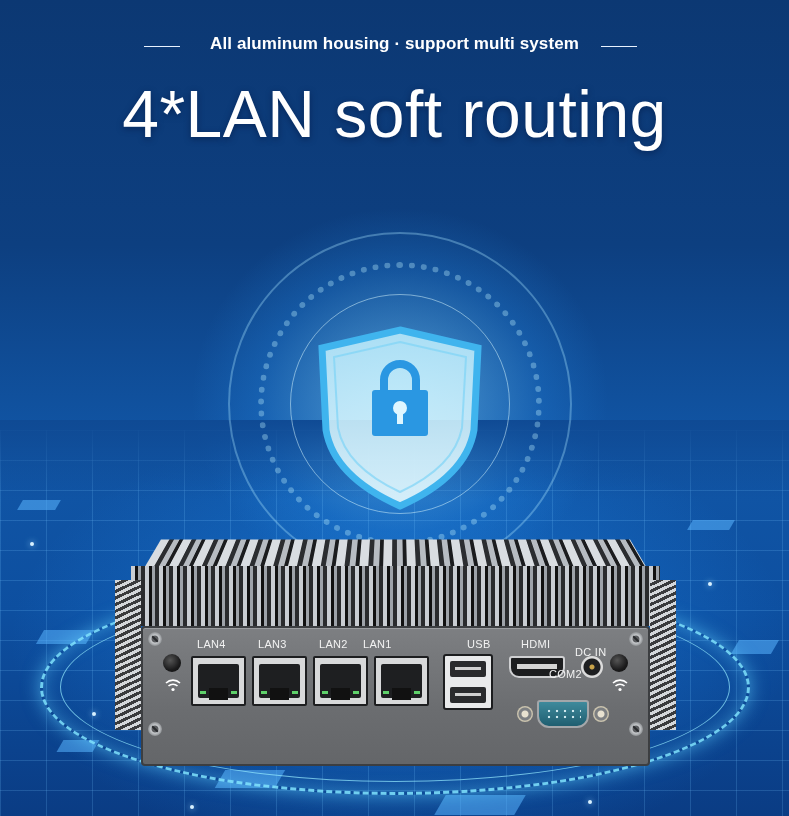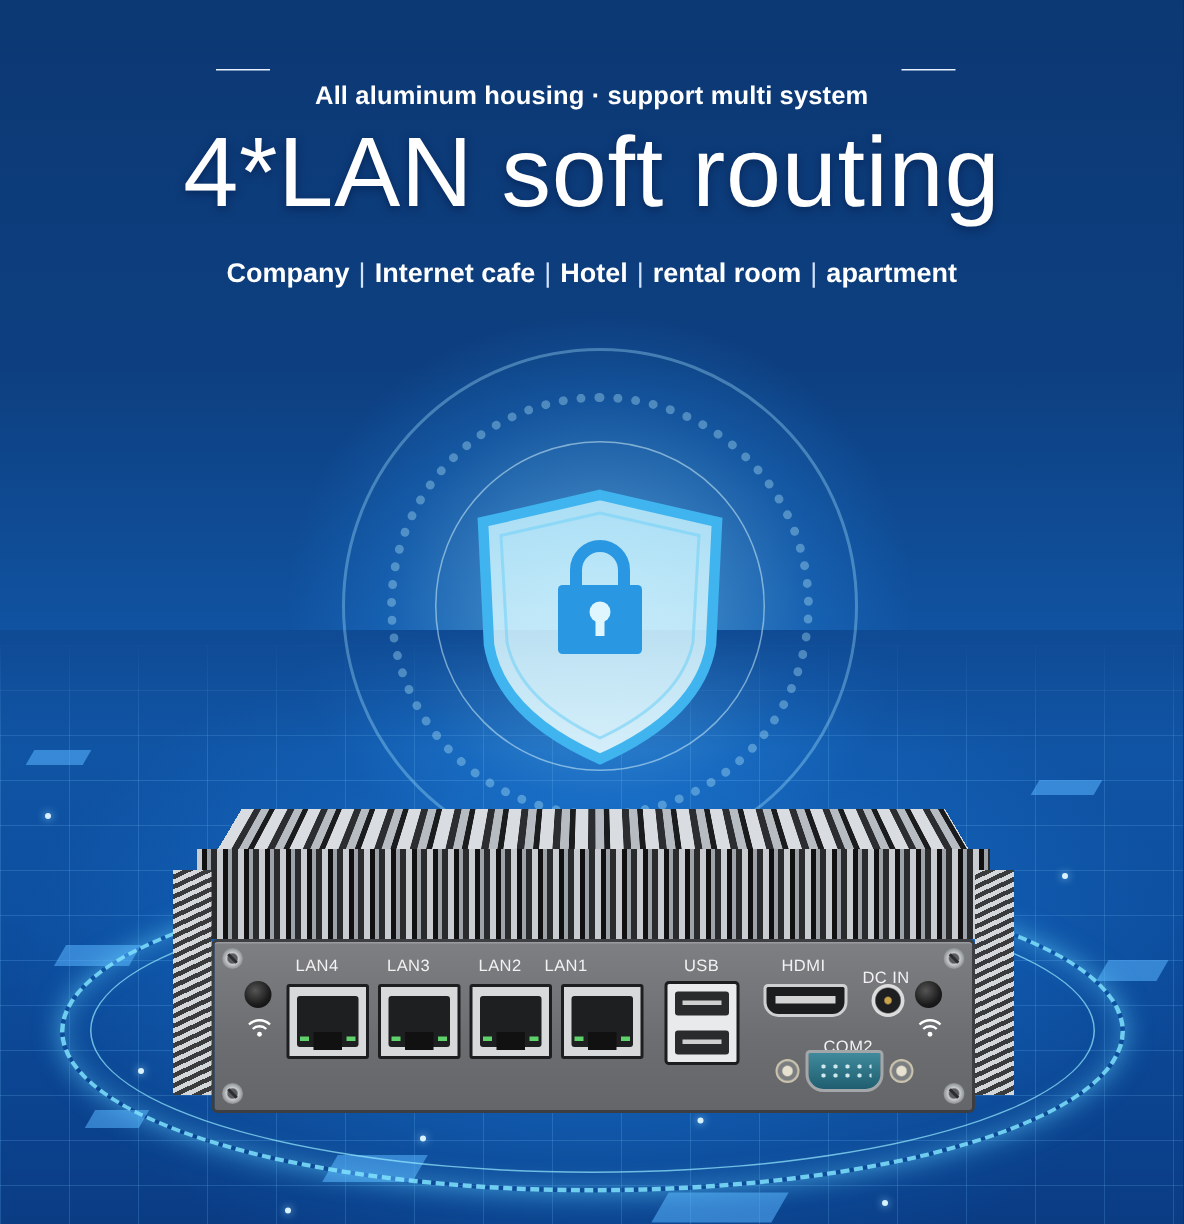--- a/index.html
+++ b/index.html
@@ -43,21 +43,21 @@
 
   
   .holo-ring { position: absolute; border-radius: 50%; }
   .hr1 { left: 228px; top: 232px; width: 344px; height: 344px; border: 2px solid rgba(170,230,255,0.35); }
   .hr2 { left: 258px; top: 262px; width: 284px; height: 284px; border: 6px dotted rgba(190,240,255,0.35); }
   .hr3 { left: 290px; top: 294px; width: 220px; height: 220px; border: 1px solid rgba(220,250,255,0.5); }
 
   .header-line { position: absolute; top: 46px; height: 1px; background: #e8f2ff; width: 36px; }
   .subtitle {
     position: absolute; top: 34px; left: 0; width: 789px; text-align: center;
-    color: #ffffff; font-size: 17px; font-weight: bold; letter-spacing: 0.1px; margin-top: 20px;
+    color: #ffffff; font-size: 17px; font-weight: bold; letter-spacing: 0.1px;
   }
   .title {
     position: absolute; top: 76px; left: 0; width: 789px; text-align: center;
     color: #ffffff; font-size: 66px; letter-spacing: 0.5px;
     text-shadow: 0 2px 6px rgba(0,20,60,0.5);
   }
   .uses {
     position: absolute; top: 172px; left: 0; width: 789px; text-align: center;
     color: #ffffff; font-size: 18px; font-weight: bold;
   }
@@ -80,21 +80,21 @@
     background:
       repeating-linear-gradient(90deg, #c9cdd2 0 4px, #111 4px 7px, #9ea3a9 7px 10px, #2a2b2d 10px 14px);
   }
   .side-fins-l, .side-fins-r {
     position: absolute; top: 50px; width: 26px; height: 150px;
     background: repeating-linear-gradient(155deg, #d4d7da 0 3px, #3a3b3d 3px 6px);
   }
   .side-fins-l { left: 2px; }
   .side-fins-r { right: 2px; }
   .panel {
-    position: absolute; left: 28px; top: 96px; width: 509px; height: 116px;
+    position: absolute; left: 28px; top: 96px; width: 509px; height: 140px;
     background: linear-gradient(180deg, #7d7f82, #6b6d70 60%, #646669);
     border: 2px solid #3c3e41; border-radius: 4px;
     box-shadow: inset 0 1px 0 #9a9c9f;
   }
   .screw { position: absolute; width: 14px; height: 14px; border-radius: 50%;
     background: radial-gradient(circle, #5a5c5f 30%, #c8cbce 40%, #8e9194 70%, #3b3d40 100%); }
   .screw::after { content: ""; position: absolute; left: 3px; top: 6px; width: 8px; height: 2px; background: #2a2c2f; transform: rotate(45deg); }
   .led { position: absolute; width: 18px; height: 18px; border-radius: 50%;
     background: radial-gradient(circle at 40% 35%, #555 0%, #1b1b1c 60%, #0b0b0b 100%); }
   .wifi { position: absolute; color: #ffffff; font-size: 14px; line-height: 14px; }
@@ -175,23 +175,20 @@
     <path d="M12 32 V20 A16 16 0 0 1 44 20 V32" fill="none" stroke="#2a97e2" stroke-width="8"></path>
     <rect x="0" y="30" width="56" height="46" rx="3" fill="#2a97e2"></rect>
     <circle cx="28" cy="48" r="7" fill="#dff6ff"></circle>
     <rect x="25" y="50" width="6" height="14" fill="#dff6ff"></rect>
   </svg>
 
   <div class="header-line" style="left:144px"></div>
   <div class="header-line" style="left:601px"></div>
   <div class="subtitle">All aluminum housing · support multi system</div>
   <div class="title">4*LAN soft routing</div>
-  <div class="uses">
-    <span>Company</span><span class="sep">|</span><span>Internet cafe</span><span class="sep">|</span><span>Hotel</span><span class="sep">|</span><span>rental room</span><span class="sep">|</span><span>apartment</span>
-  </div>
 
   <div class="device">
     <div class="heatsink-top"></div>
     <div class="heatsink-fins"></div>
     <div class="side-fins-l"></div>
     <div class="side-fins-r"></div>
 
     <div class="panel">
       <div class="screw" style="left:5px;top:4px"></div>
       <div class="screw" style="left:5px;top:94px"></div>
@@ -238,33 +235,33 @@
           <div class="gl"></div>
           <div class="gr"></div>
         </div>
       <div class="rj45" style="left:231px;top:28px">
           <div class="hole"></div>
           <div class="tab"></div>
           <div class="gl"></div>
           <div class="gr"></div>
         </div>
 
-      <div class="port-label" style="left:313px;top:10px">USB</div>
+      <div class="port-label" style="left:324px;top:10px">USB</div>
       <div class="usb" style="left:300px;top:26px">
         <div class="slot" style="top:5px"></div>
         <div class="slot" style="top:31px"></div>
       </div>
 
       <div class="port-label" style="left:378px;top:10px">HDMI</div>
       <div class="hdmi" style="left:366px;top:28px"></div>
 
       <div class="port-label" style="left:432px;top:18px">DC IN</div>
       <div class="dcin" style="left:438px;top:28px"></div>
 
-      <div class="port-label" style="left:406px;top:64px">COM2</div>
+      <div class="port-label" style="left:406px;top:40px">COM2</div>
       <div class="db9" style="left:372px;top:72px">
         <div class="nut l"></div>
           <div class="body"></div>
           <div class="pins"></div>
           <div class="nut r"></div>
       </div>
     </div>
   </div>
 </div>
 

